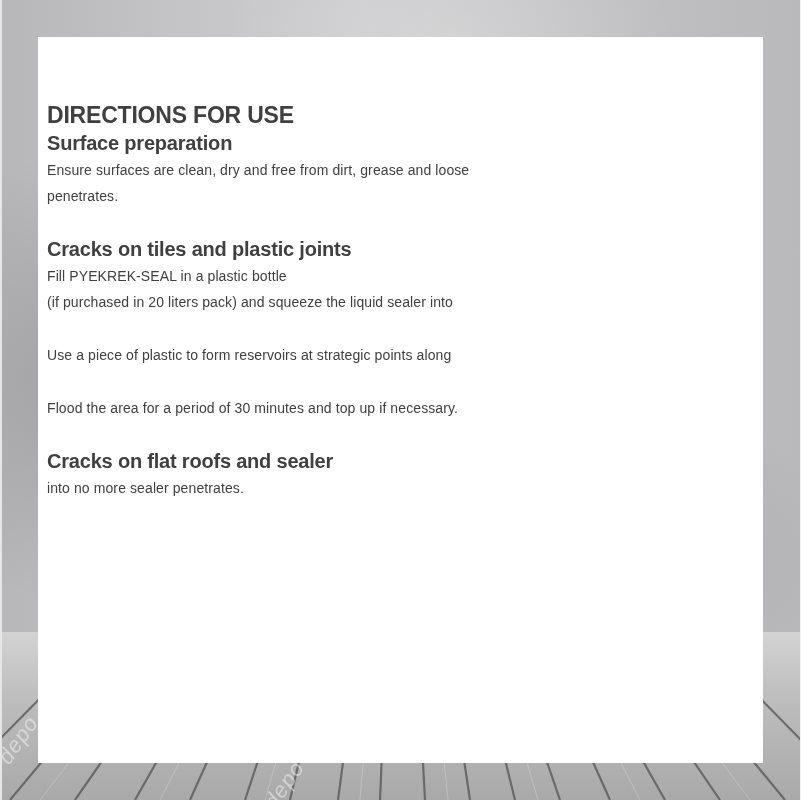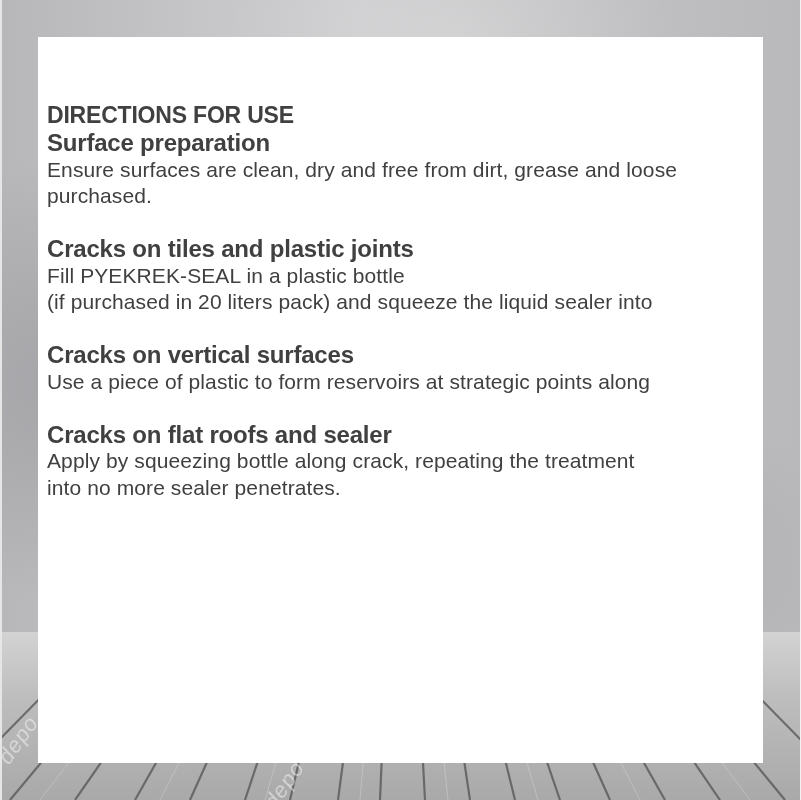--- a/index.html
+++ b/index.html
@@ -72,28 +72,28 @@
     line-height: 30px;
     letter-spacing: -0.2px;
     height: 30px;
     margin: 0;
   }
   .section {
     margin: 0 0 26.5px 0;
   }
   .heading {
     font-weight: bold;
-    font-size: 24px;
+    font-size: 20px;
     line-height: 26.5px;
     height: 26.5px;
     letter-spacing: -0.2px;
     white-space: nowrap;
   }
   .line {
-    font-size: 21px;
+    font-size: 14px;
     line-height: 26.5px;
     height: 26.5px;
     white-space: nowrap;
     letter-spacing: 0.1px;
   }
 </style>
 </head>
 <body>
 
 <div class="wall"></div>
@@ -139,35 +139,34 @@
 <div class="wall-edge-right"></div>
 
 <div class="panel"></div>
 
 <div class="content">
   <h1 class="title">DIRECTIONS FOR USE</h1>
 
   <div class="section">
     <div class="heading">Surface preparation</div>
     <div class="line">Ensure surfaces are clean, dry and free from dirt, grease and loose</div>
-    <div class="line">purchased.</div>
+    <div class="line">penetrates.</div>
   </div>
 
   <div class="section">
     <div class="heading">Cracks on tiles and plastic joints</div>
     <div class="line">Fill PYEKREK-SEAL in a plastic bottle</div>
     <div class="line">(if purchased in 20 liters pack) and squeeze the liquid sealer into</div>
   </div>
 
   <div class="section">
-    <div class="heading">Cracks on vertical surfaces</div>
     <div class="line">Use a piece of plastic to form reservoirs at strategic points along</div>
   </div>
 
   <div class="section">
+    <div class="line">Flood the area for a period of 30 minutes and top up if necessary.</div>
   </div>
 
   <div class="section">
     <div class="heading">Cracks on flat roofs and sealer</div>
-    <div class="line">Apply by squeezing bottle along crack, repeating the treatment</div>
     <div class="line">into no more sealer penetrates.</div>
   </div>
 </div>
 
 </body></html>

